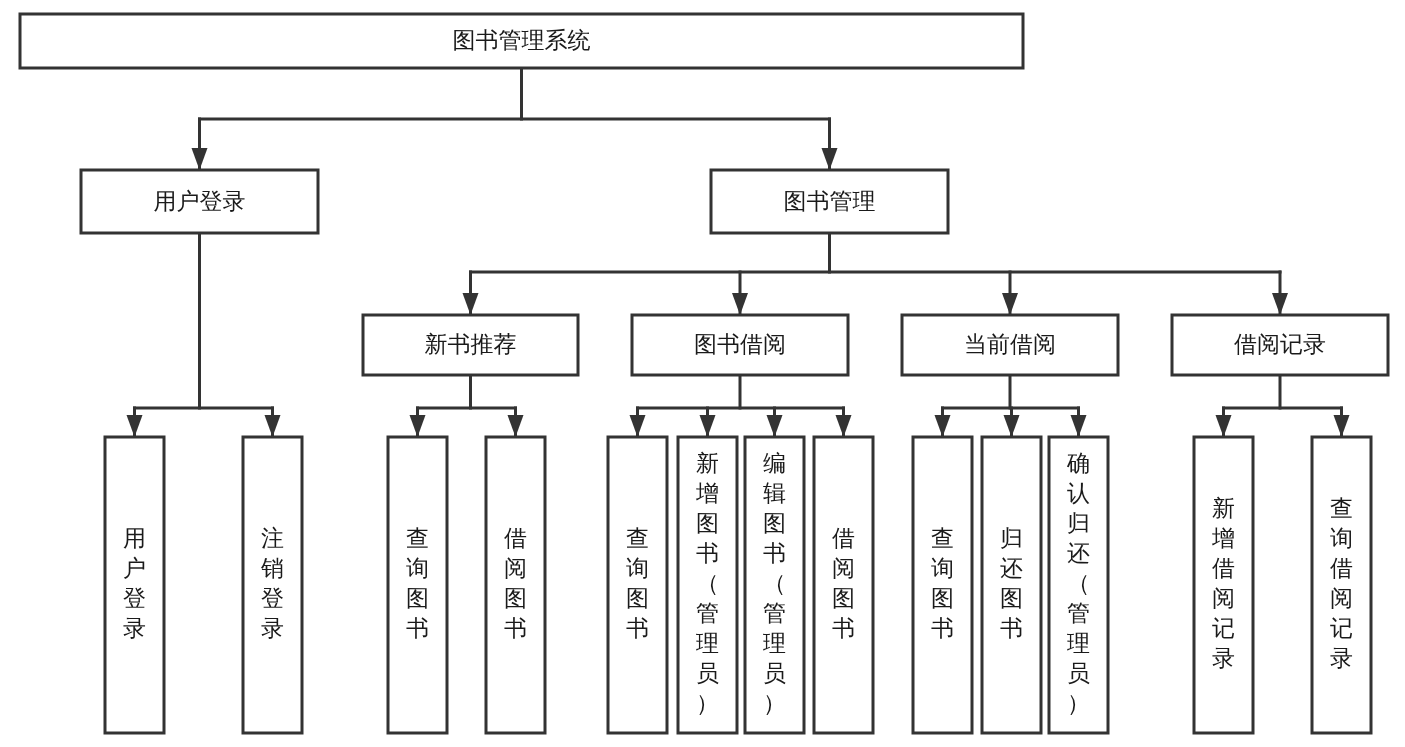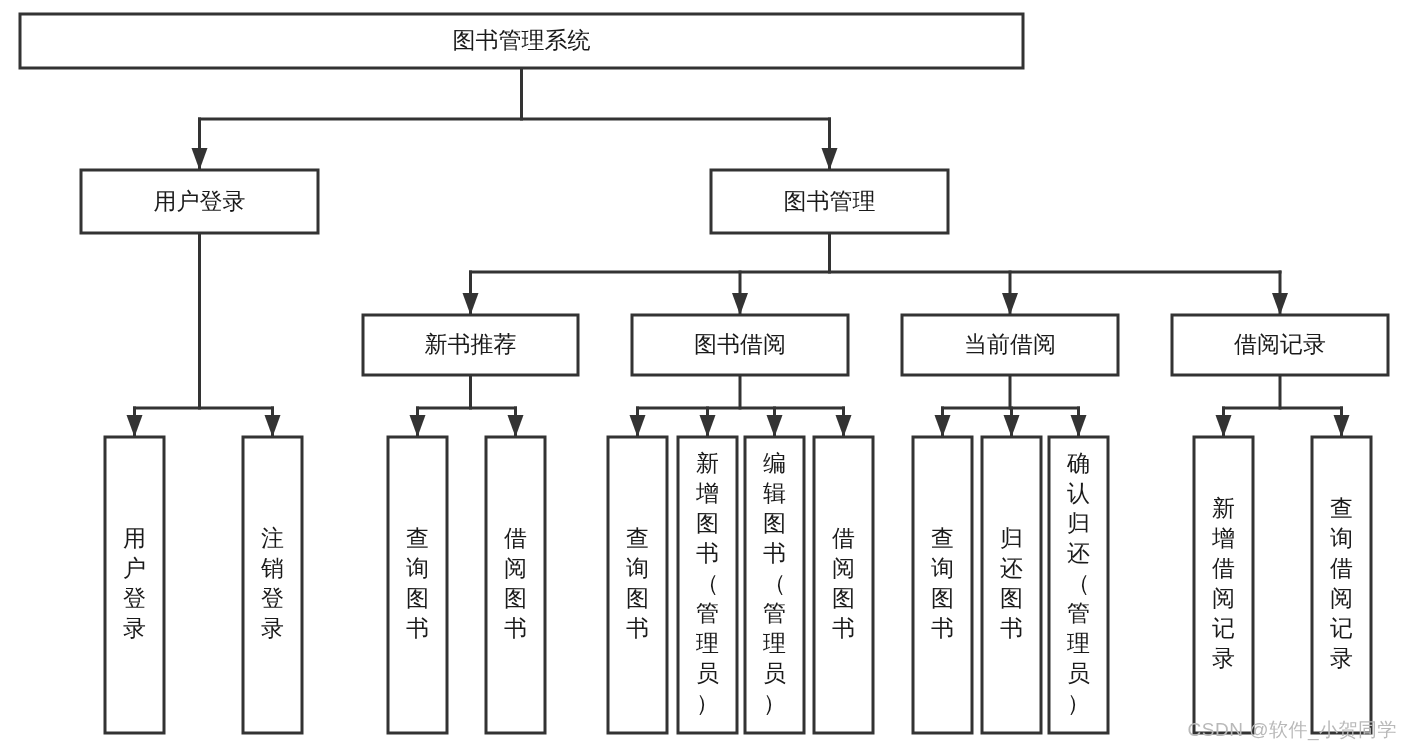--- a/index.html
+++ b/index.html
@@ -197,14 +197,13 @@
         <g>
           <rect x="1194" y="437" width="59" height="296" class="node-box"></rect>
           <text class="node-label-h" x="1223.5" y="510"><tspan x="1223.5" dy="0">新</tspan><tspan x="1223.5" dy="30">增</tspan><tspan x="1223.5" dy="30">借</tspan><tspan x="1223.5" dy="30">阅</tspan><tspan x="1223.5" dy="30">记</tspan><tspan x="1223.5" dy="30">录</tspan></text>
         </g>
         <g>
           <rect x="1312" y="437" width="59" height="296" class="node-box"></rect>
           <text class="node-label-h" x="1341.5" y="510"><tspan x="1341.5" dy="0">查</tspan><tspan x="1341.5" dy="30">询</tspan><tspan x="1341.5" dy="30">借</tspan><tspan x="1341.5" dy="30">阅</tspan><tspan x="1341.5" dy="30">记</tspan><tspan x="1341.5" dy="30">录</tspan></text>
         </g>
       </g>
   </svg>
-  <div class="watermark-text">CSDN @软件_小贺同学</div>
 </div>
 
 </body></html>

